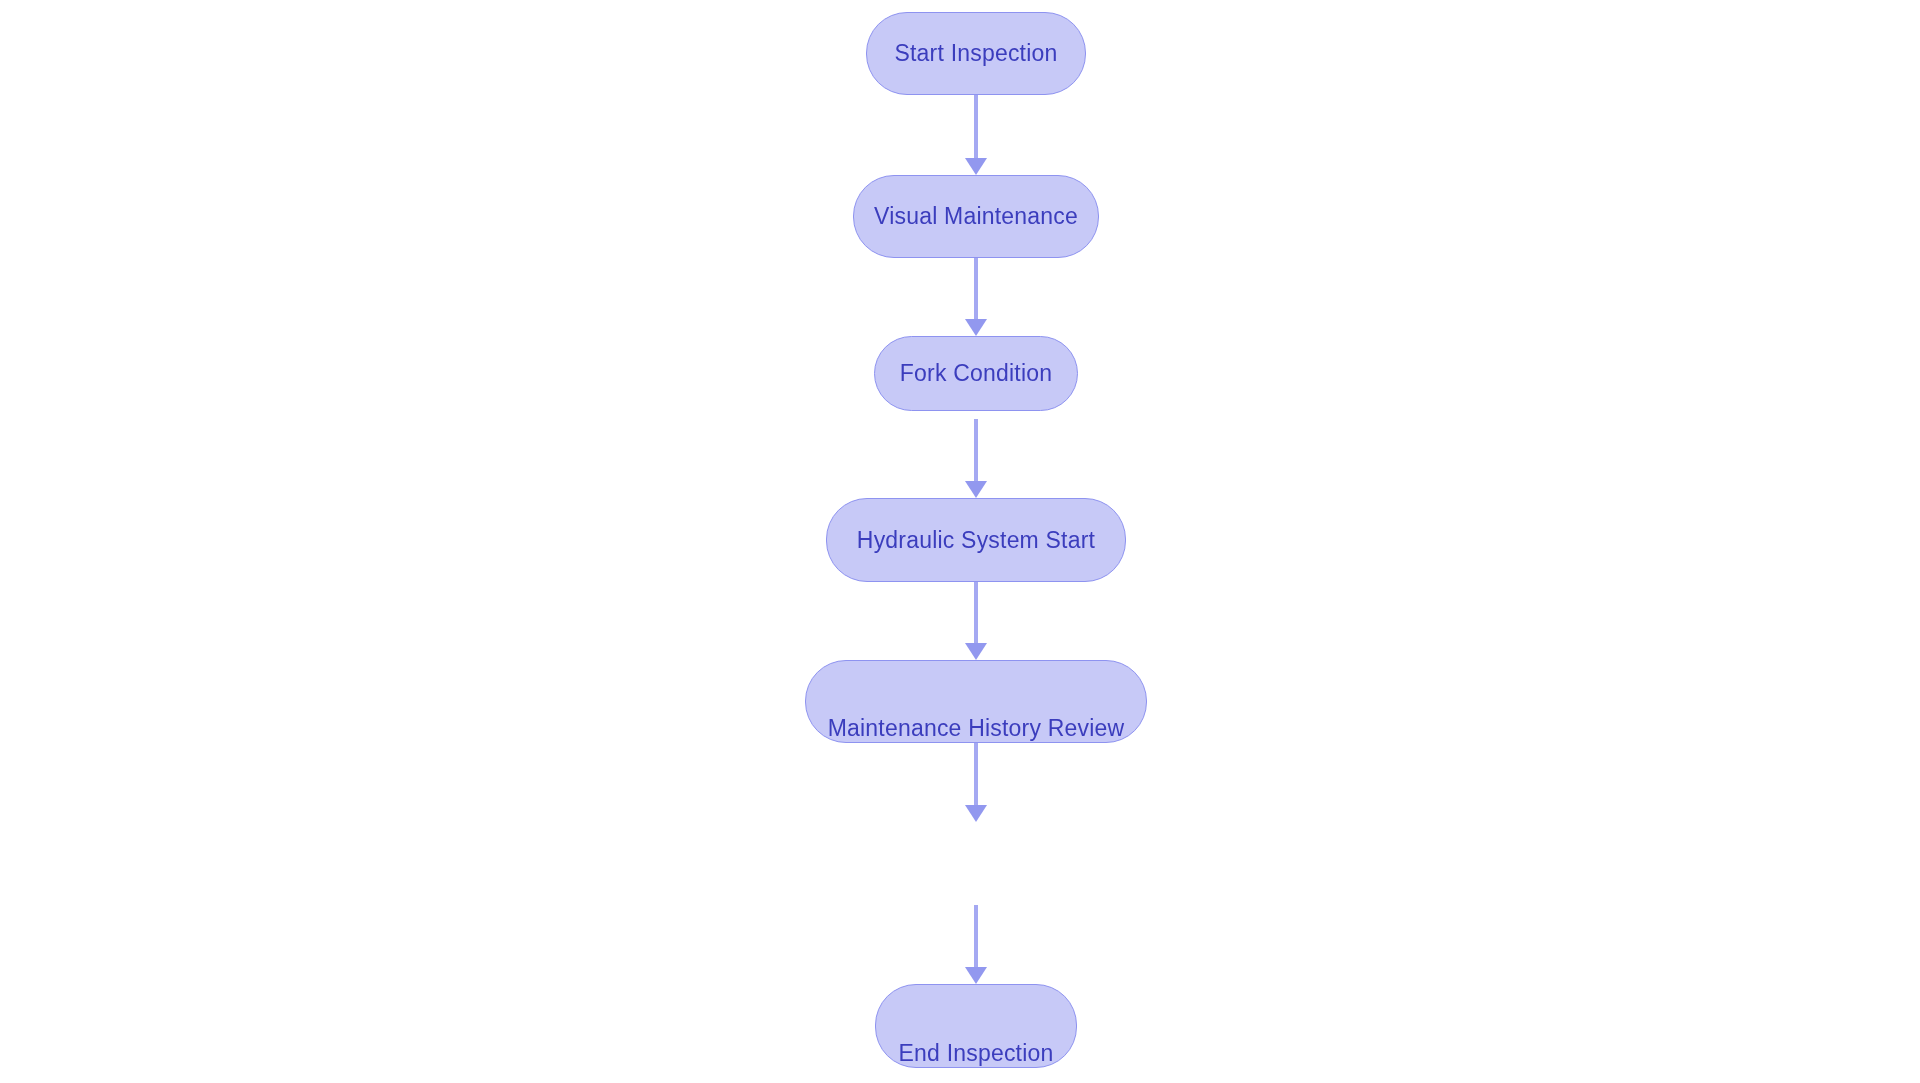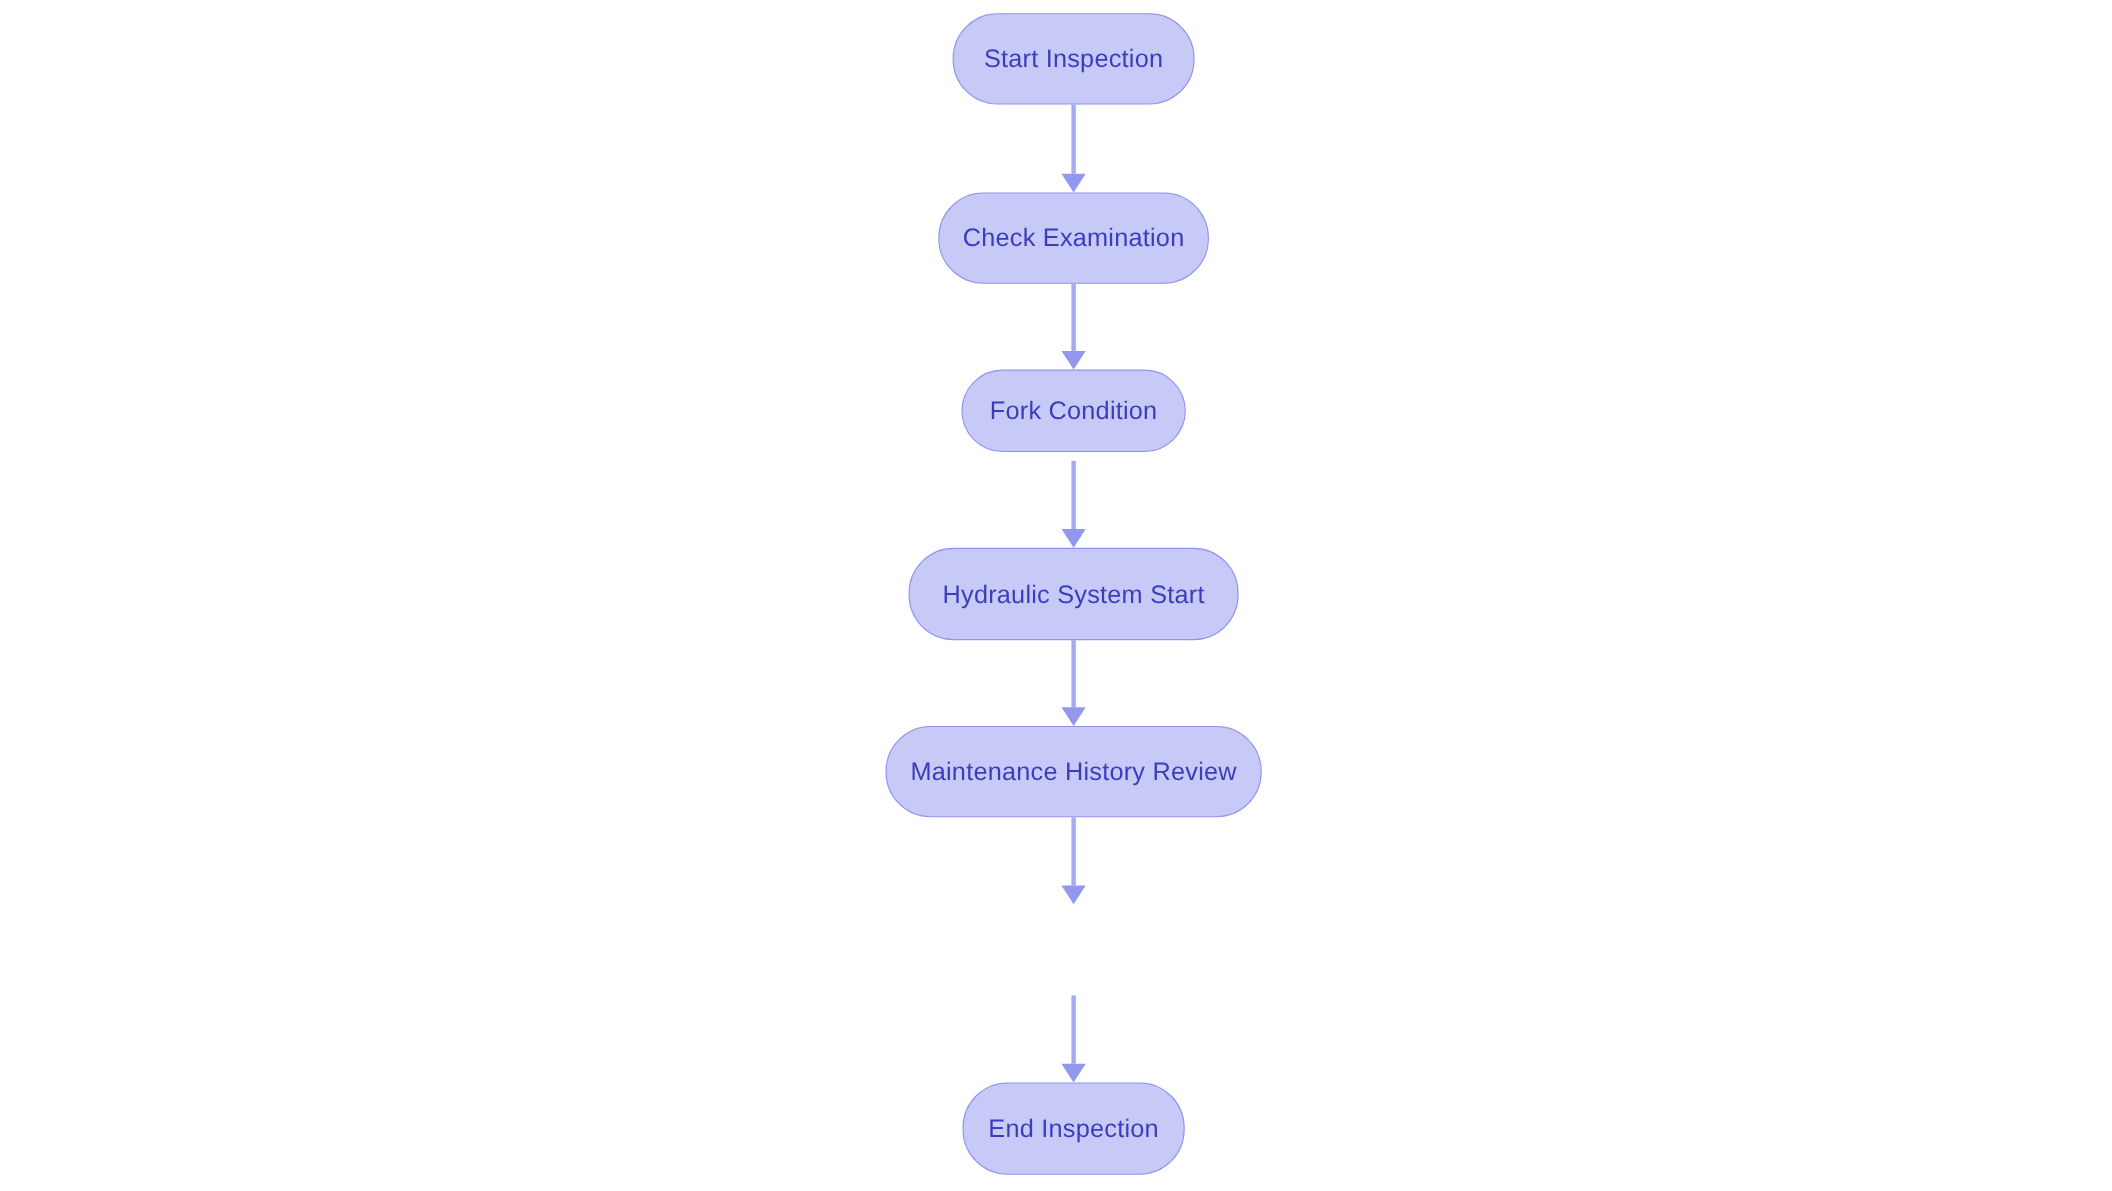--- a/index.html
+++ b/index.html
@@ -30,23 +30,23 @@
     color: var(--node-text, #3b3dbd);
     font-size: 23px;
     letter-spacing: 0.2px;
     white-space: nowrap;
     text-align: center;
   }
   .n1 { top: 12px;  width: 220px; height: 83px; }
   .n2 { top: 175px; width: 246px; height: 83px; }
   .n3 { top: 336px; width: 204px; height: 75px; }
   .n4 { top: 498px; width: 300px; height: 84px; }
-  .n5 { top: 660px; width: 342px; height: 83px; }
+  .n5 { top: 660px; width: 342px; height: 83px; align-items: flex-end; }
   .n6 { top: 822px; width: 160px; height: 83px; }
-  .n7 { top: 984px; width: 202px; height: 84px; }
+  .n7 { top: 984px; width: 202px; height: 84px; align-items: flex-end; }
 
   .edge {
     position: absolute;
     left: 50%;
     transform: translateX(-50%);
     width: 22px;
     display: flex;
     flex-direction: column;
     align-items: center;
   }
@@ -77,21 +77,21 @@
   <div class="flow-node n1">
     <span>Start Inspection</span>
   </div>
 
   <div class="edge e1">
     <div class="shaft"></div>
     <div class="head"></div>
   </div>
 
   <div class="flow-node n2">
-    <span>Check Examination</span>
+    <span>Visual Maintenance</span>
   </div>
 
   <div class="edge e2">
     <div class="shaft"></div>
     <div class="head"></div>
   </div>
 
   <div class="flow-node n3">
     <span>Fork Condition</span>
   </div>

